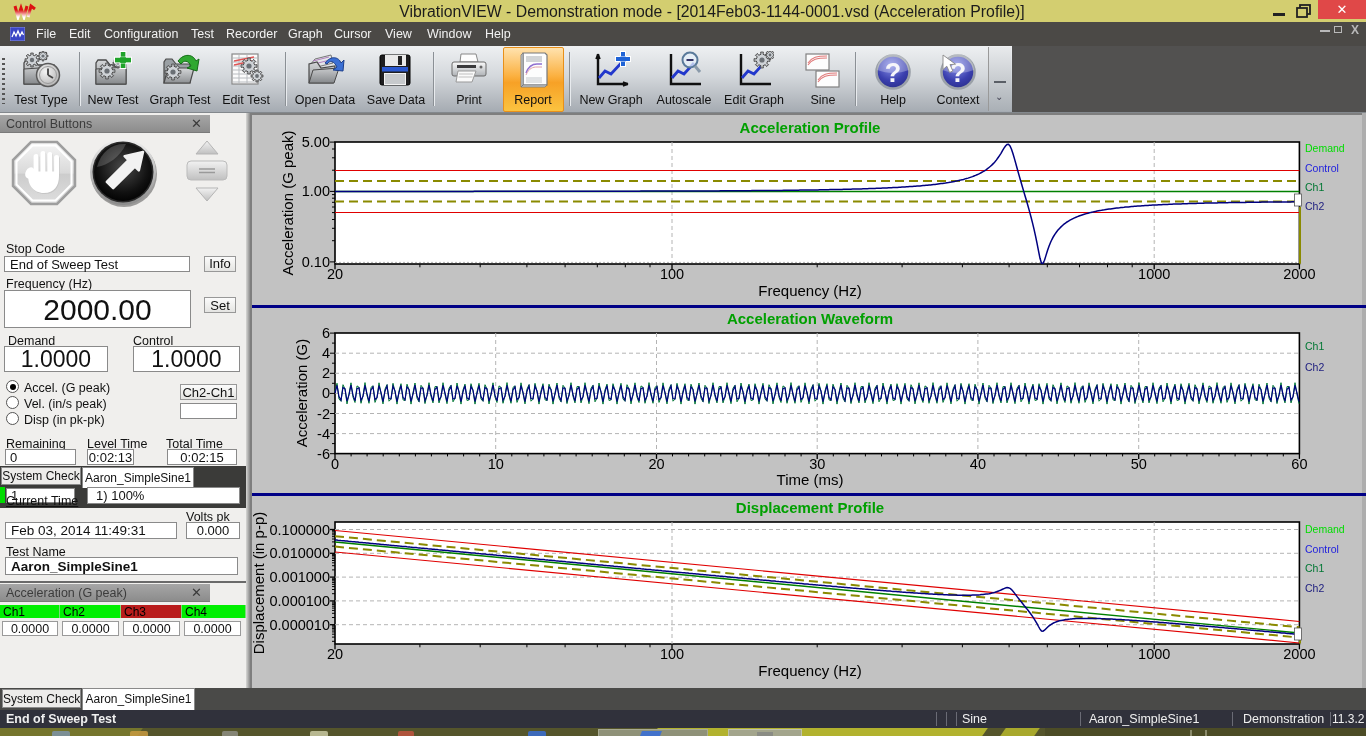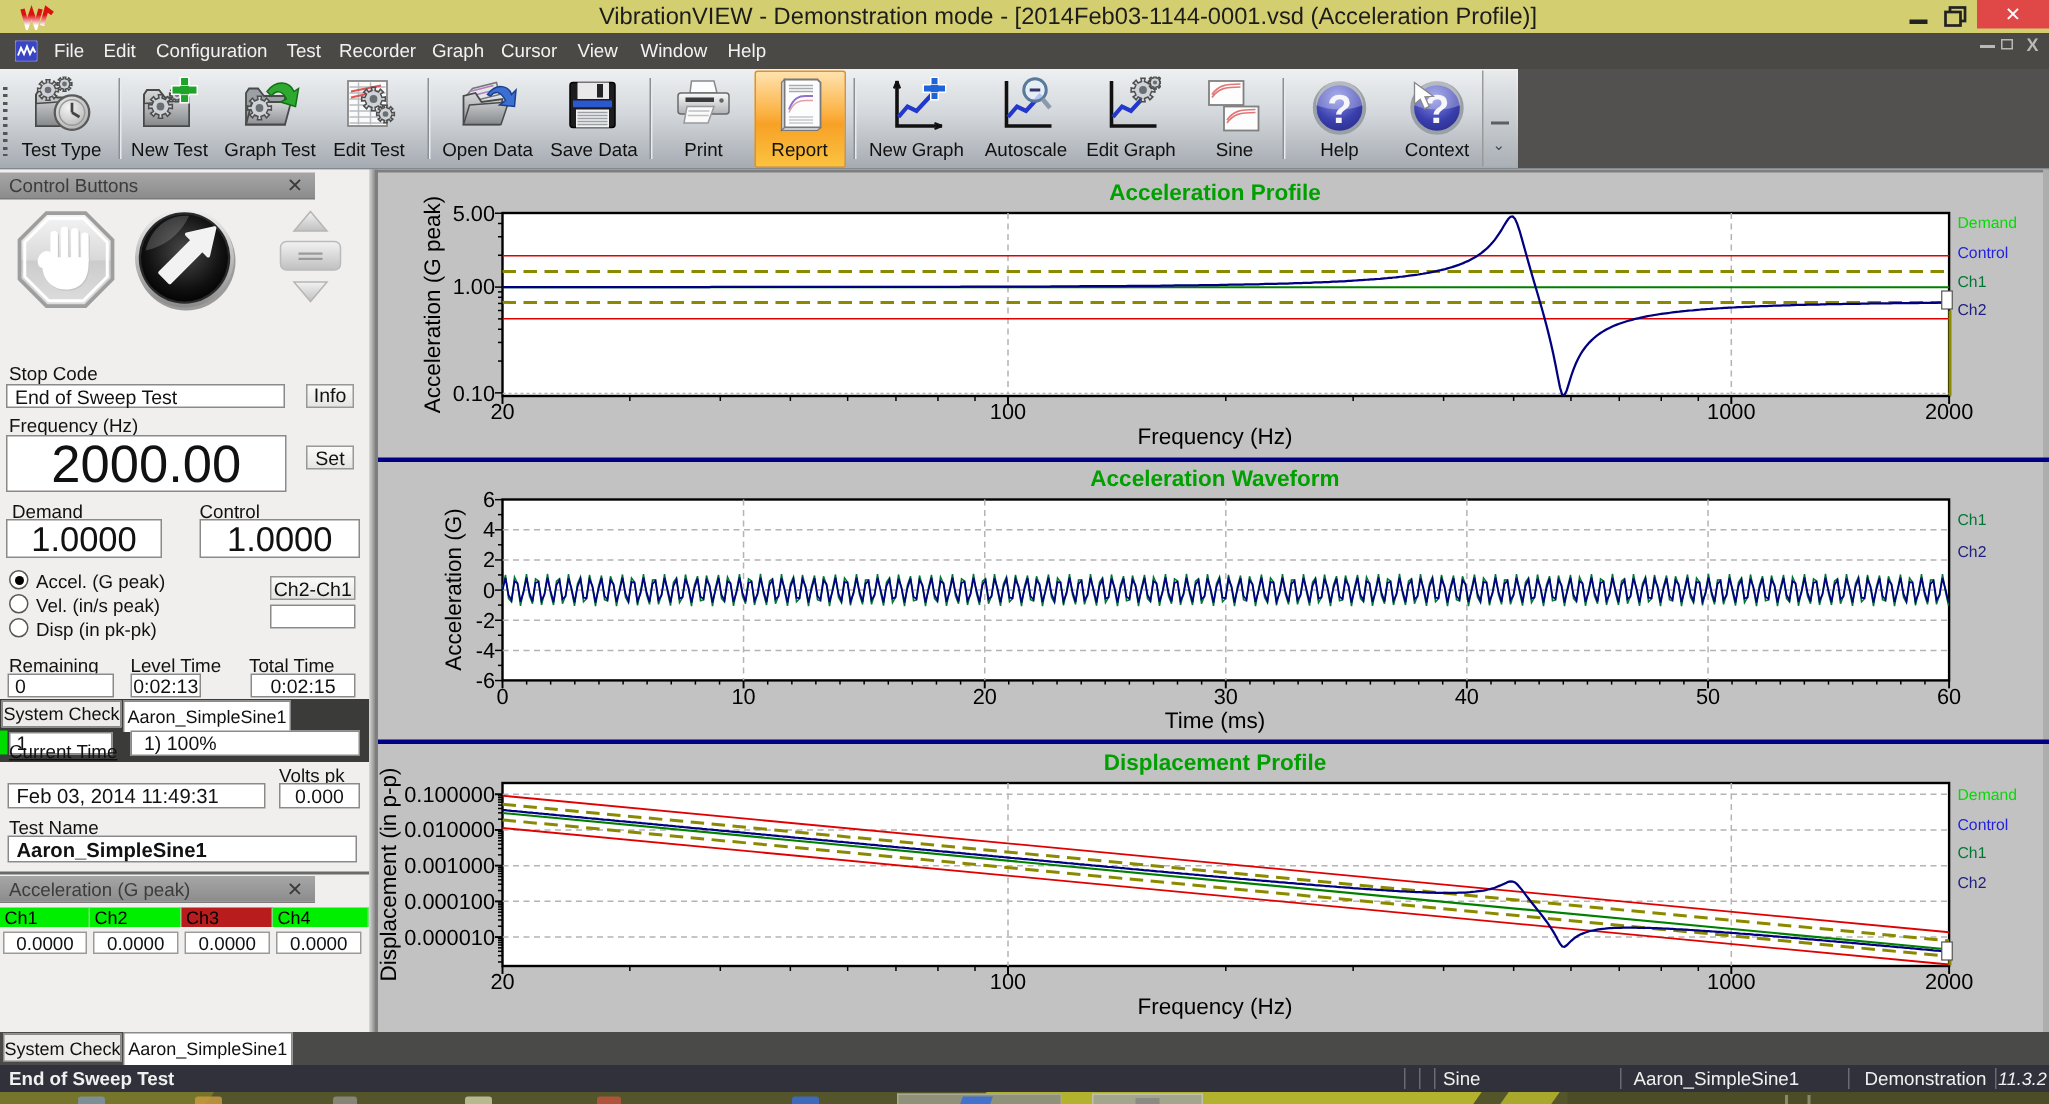--- a/index.html
+++ b/index.html
@@ -908,21 +908,21 @@
       </defs>
 <polygon points="22,1 33,14 11,14" fill="url(#spn)" stroke="#b5b5b5"></polygon>
 <rect x="2" y="21" width="40" height="19" rx="4" fill="url(#spn)" stroke="#bbb"></rect>
 <path d="M14,29 h16 M14,32.5 h16" stroke="#9a9a9a" stroke-width="1.5"></path>
 <polygon points="11,48 33,48 22,61" fill="url(#spn)" stroke="#b5b5b5"></polygon>
 </svg>
 <div class="lbl" style="left:6px;top:129px;">Stop Code</div>
 <div class="fld" style="left:4px;top:143px;width:186px;height:16px;line-height:15px;padding-left:5px;">End of Sweep Test</div>
 <div class="btn" style="left:204px;top:143px;width:32px;height:15.5px;line-height:14px;">Info</div>
 <div class="lbl" style="left:6px;top:164px;">Frequency (Hz)</div>
-<div class="fld" style="left:4px;top:177px;width:187px;height:38px;font-size:35px;text-align:center;line-height:37px;">2000.00</div>
+<div class="fld" style="left:4px;top:177px;width:187px;height:38px;font-size:30px;text-align:center;line-height:37px;">2000.00</div>
 <div class="btn" style="left:204px;top:184px;width:32px;height:16px;line-height:15px;">Set</div>
 <div class="lbl" style="left:8px;top:221px;">Demand</div>
 <div class="lbl" style="left:133px;top:221px;">Control</div>
 <div class="fld" style="left:4px;top:233px;width:104px;height:26px;font-size:23px;text-align:center;line-height:25px;">1.0000</div>
 <div class="fld" style="left:133px;top:233px;width:107px;height:26px;font-size:23px;text-align:center;line-height:25px;">1.0000</div>
 <div class="radio sel" style="left:6px;top:267px;"></div>
     <div class="lbl" style="left:24px;top:268px;">Accel. (G peak)</div>
 <div class="radio" style="left:6px;top:283px;"></div>
     <div class="lbl" style="left:24px;top:284px;">Vel. (in/s peak)</div>
 <div class="radio" style="left:6px;top:299px;"></div>
@@ -967,21 +967,21 @@
 <div class="st" style="left:6px;font-weight:bold;">End of Sweep Test</div>
 <div class="stsep" style="left:936px;"></div>
 <div class="stsep" style="left:946px;"></div>
 <div class="stsep" style="left:956px;"></div>
 <div class="stsep" style="left:1080px;"></div>
 <div class="stsep" style="left:1232px;"></div>
 <div class="stsep" style="left:1330px;"></div>
 <div class="st" style="left:962px;">Sine</div>
 <div class="st" style="left:1089px;">Aaron_SimpleSine1</div>
 <div class="st" style="left:1243px;">Demonstration</div>
-<div class="st" style="left:1332px;font-size:12px;font-style:italic;">11.3.2</div>
+<div class="st" style="left:1332px;font-size:12px;">11.3.2</div>
 </div>
 <div id="taskbar" class="abs">
 <div class="abs" style="left:0;top:0;width:1366px;height:8px;background:#55552b;"></div>
 <div class="abs" style="left:-20px;top:0;width:160px;height:8px;background:#8f8f2e;transform:skewX(-35deg);opacity:0.55;"></div>
 <div class="abs" style="left:655px;top:0;width:330px;height:8px;background:#b2b22e;transform:skewX(-35deg);"></div>
 <div class="abs" style="left:1003px;top:0;width:34px;height:8px;background:#a8a82c;transform:skewX(-35deg);"></div>
 <div class="abs" style="left:1045px;top:0;width:321px;height:8px;background:#4c4c26;"></div>
 <div class="abs" style="left:52px;top:3px;width:18px;height:5px;background:#7e94a8;border-radius:2px 2px 0 0;opacity:0.85;"></div>
 <div class="abs" style="left:130px;top:3px;width:18px;height:5px;background:#c89a40;border-radius:2px 2px 0 0;opacity:0.85;"></div>
 <div class="abs" style="left:222px;top:3px;width:16px;height:5px;background:#8e8e82;border-radius:2px 2px 0 0;opacity:0.85;"></div>

